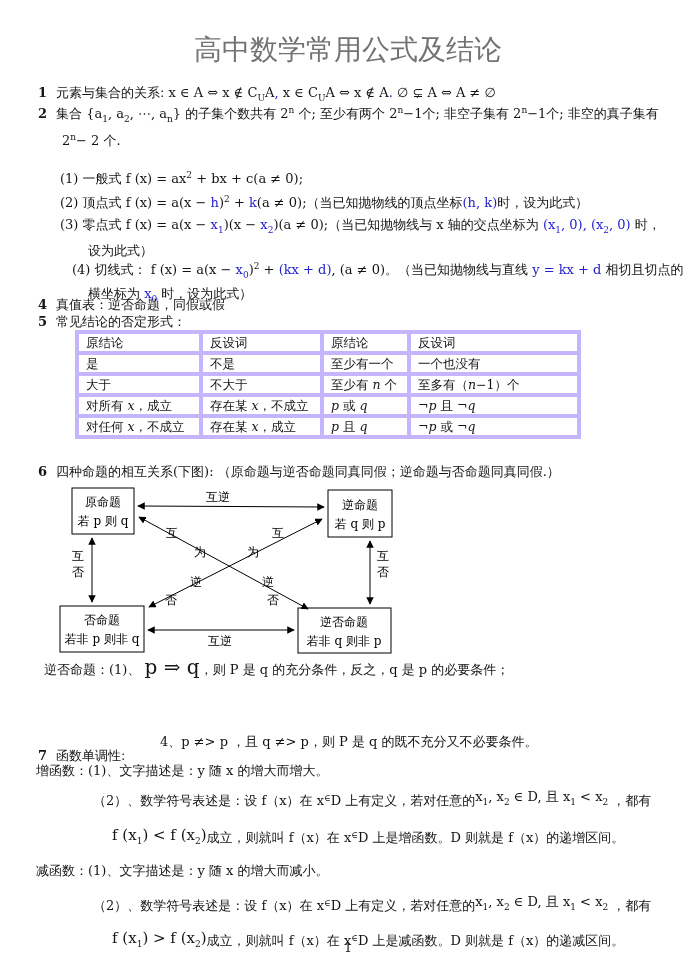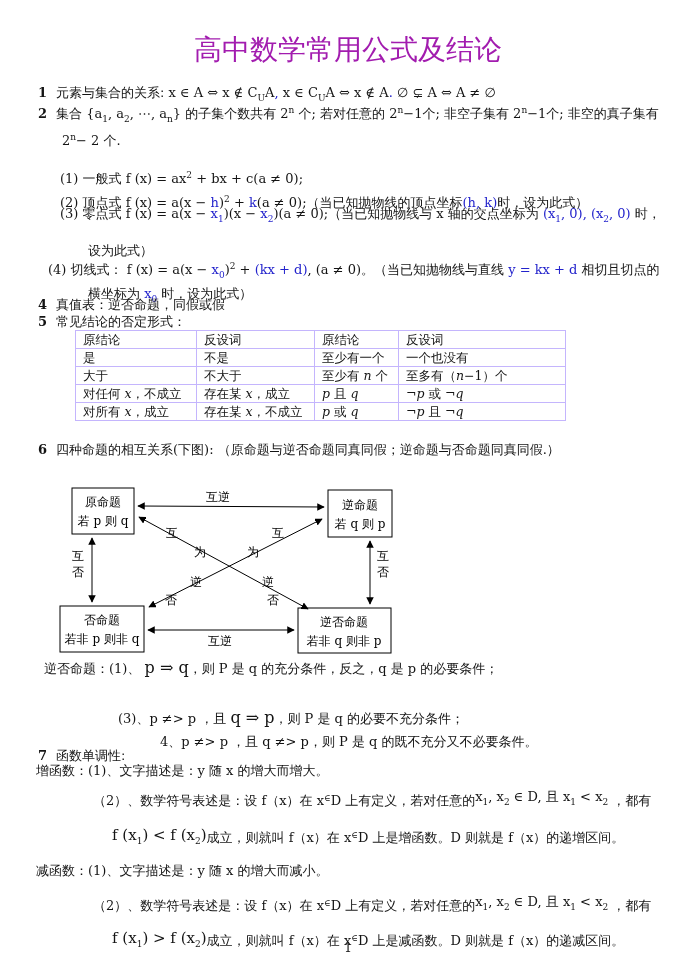--- a/index.html
+++ b/index.html
@@ -1,32 +1,32 @@
 <!DOCTYPE html>
 <html><head>
 <meta charset="utf-8">
 <style>
   html,body{margin:0;padding:0;background:#fff}
   .page{position:relative;width:696px;height:980px;background:#fff;overflow:hidden;
         font-family:"DejaVu Serif","DejaVu Sans",serif;font-size:13px;color:#141414}
   .ln{position:absolute;white-space:nowrap;line-height:17px}
-  .ttl{position:absolute;top:34px;left:0;width:100%;text-align:center;color:#a21caf;
+  .ttl{position:absolute;top:34px;left:0;width:100%;text-align:center;color:#737373;
        font-size:28px;line-height:32px;font-family:"DejaVu Serif",serif}
   .b{font-family:"DejaVu Sans","Liberation Sans",sans-serif;font-weight:normal}
   .num{font-weight:bold;margin-right:9px}
   .m{font-family:"DejaVu Serif",serif}
-  .cm{font-size:16px}
+  .cm{font-size:20px}
   .blue{color:#2323cc}
   sub{font-size:9px}
   sup{font-size:9px}
   .elem{font-size:9px;vertical-align:4px}
   .raise{position:relative;top:-4px}
   .bigm{font-size:15px;position:relative;top:-2px}
   table.neg{position:absolute;top:330px;left:75px;border-collapse:collapse}
-  table.neg td{border:1px solid #c4b5fd;height:17px;line-height:17px;padding:0 7px;
+  table.neg td{border:4px solid #c4b5fd;height:17px;line-height:17px;padding:0 7px;
                font-size:12.5px;vertical-align:middle}
   td.c1{width:106px}td.c2{width:103px}td.c3{width:69px}td.c4{width:152px}
   td i{font-family:"DejaVu Serif",serif}
   svg.diag{position:absolute;top:484px;left:40px}
   svg.diag text{font-size:12px;font-family:"DejaVu Serif","DejaVu Sans",serif;fill:#000}
   svg.diag rect{fill:#fff;stroke:#000;stroke-width:1}
   svg.diag line{stroke:#000;stroke-width:1}
   .pageno{position:absolute;top:941px;left:0;width:100%;text-align:center;font-size:12px}
 </style>
 </head>
@@ -36,39 +36,39 @@
 
   <div class="ttl">高中数学常用公式及结论</div>
 
   <div class="ln" style="top:84px;left:38px">
     <span class="num">1</span><span class="b">元素与集合的关系:</span>
     <span class="m"><span>x ∈ A ⇔ x ∉ C</span><sub>U</sub><span>A</span><span class="blue">, </span><span>x ∈ C</span><sub>U</sub><span>A ⇔ x ∉ A</span><span class="blue">. </span><span>∅ ⊊ A ⇔ A ≠ ∅</span></span>
   </div>
 
   <div class="ln" style="top:102px;left:38px">
     <span class="num">2</span><span class="b">集合</span>
-    <span class="m"><span>{a</span><sub>1</sub><span>, a</span><sub>2</sub><span>, ⋯, a</span><sub>n</sub><span>}</span></span><span> 的子集个数共有 </span><span class="m"><span>2</span><sup>n</sup></span><span> 个; 若对任意的 </span><span class="m"><span>2</span><sup>n</sup><span>−1</span></span><span>个; 非空子集有 </span><span class="m"><span>2</span><sup>n</sup><span>−1</span></span><span>个; 非空的真子集有</span>
+    <span class="m"><span>{a</span><sub>1</sub><span>, a</span><sub>2</sub><span>, ⋯, a</span><sub>n</sub><span>}</span></span><span> 的子集个数共有 </span><span class="m"><span>2</span><sup>n</sup></span><span> 个; 至少有两个 </span><span class="m"><span>2</span><sup>n</sup><span>−1</span></span><span>个; 非空子集有 </span><span class="m"><span>2</span><sup>n</sup><span>−1</span></span><span>个; 非空的真子集有</span>
   </div>
   <div class="ln" style="top:129px;left:62px">
     <span class="m"><span>2</span><sup>n</sup><span>− 2</span></span><span> 个.</span>
   </div>
 
   <div class="ln" style="top:167px;left:60px">
     <span>(1) 一般式 </span><span class="m"><span>f (x) = ax</span><sup>2</sup><span> + bx + c(a ≠ 0)</span></span><span>;</span>
   </div>
   <div class="ln" style="top:191px;left:60px">
     <span>(2) 顶点式 </span><span class="m"><span>f (x) = a(x − </span><span class="blue">h</span><span>)</span><sup>2</sup><span> + </span><span class="blue">k</span><span>(a ≠ 0)</span></span><span>;（当已知抛物线的顶点坐标</span><span class="m blue">(h, k)</span><span>时，设为此式）</span>
   </div>
-  <div class="ln" style="top:205px;left:60px">
+  <div class="ln" style="top:216px;left:60px">
     <span>(3) 零点式 </span><span class="m"><span>f (x) = a(x − </span><span class="blue"><span>x</span><sub>1</sub></span><span>)(x − </span><span class="blue"><span>x</span><sub>2</sub></span><span>)(a ≠ 0)</span></span><span>;（当已知抛物线与 </span><span class="m">x</span><span> 轴的交点坐标为 </span><span class="m blue"><span>(x</span><sub>1</sub><span>, 0), (x</span><sub>2</sub><span>, 0)</span></span><span> 时，</span>
   </div>
   <div class="ln" style="top:242px;left:88px">
     <span>设为此式）</span>
   </div>
-  <div class="ln" style="top:258px;left:48px">
+  <div class="ln" style="top:258px;left:72px">
     <span>(4) 切线式： </span><span class="m"><span>f (x) = a(x − </span><span class="blue"><span>x</span><sub>0</sub></span><span>)</span><sup>2</sup><span> + </span><span class="blue">(kx + d)</span><span>, (a ≠ 0)</span></span><span>。（当已知抛物线与直线 </span><span class="m blue">y = kx + d</span><span> 相切且切点的</span>
   </div>
   <div class="ln" style="top:285px;left:88px">
     <span>横坐标为 </span><span class="m blue"><span>x</span><sub>0</sub></span><span> 时，设为此式）</span>
   </div>
 
   <div class="ln" style="top:296px;left:38px">
     <span class="num">4</span><span class="b">真值表：</span><span>逆否命题，同假或假</span>
   </div>
   <div class="ln" style="top:313px;left:38px">
@@ -89,35 +89,35 @@
           <td>至少有一个</td>
           <td>一个也没有</td>
         </tr>
     <tr>
           <td>大于</td>
           <td>不大于</td>
           <td>至少有 <i>n</i> 个</td>
           <td>至多有（<i>n</i>−1）个</td>
         </tr>
     <tr>
+          <td>对所有 <i>x</i>，成立</td>
+          <td>存在某 <i>x</i>，不成立</td>
+          <td><i>p</i> 或 <i>q</i></td>
+          <td>¬<i>p</i> 且 ¬<i>q</i></td>
+        </tr>
+    <tr>
           <td>对任何 <i>x</i>，不成立</td>
           <td>存在某 <i>x</i>，成立</td>
           <td><i>p</i> 且 <i>q</i></td>
           <td>¬<i>p</i> 或 ¬<i>q</i></td>
         </tr>
-    <tr>
-          <td>对所有 <i>x</i>，成立</td>
-          <td>存在某 <i>x</i>，不成立</td>
-          <td><i>p</i> 或 <i>q</i></td>
-          <td>¬<i>p</i> 且 ¬<i>q</i></td>
-        </tr>
   </tbody>
     </table>
 
-  <div class="ln" style="top:441px;left:38px">
+  <div class="ln" style="top:463px;left:38px">
     <span class="num">6</span><span class="b">四种命题的相互关系</span><span>(下图): （原命题与逆否命题同真同假；逆命题与否命题同真同假.）</span>
   </div>
 
   <svg class="diag" width="362" height="174" viewBox="0 0 362 174">
     <defs>
       <marker id="arr" viewBox="0 0 10 10" refX="9" refY="5" markerWidth="7.5" markerHeight="7.5" orient="auto-start-reverse">
         <path d="M0,0 L10,5 L0,10 z" fill="#000"></path>
       </marker>
     </defs>
 
@@ -157,23 +157,20 @@
     <text x="131" y="120" text-anchor="middle">否</text>
     <text x="238" y="53" text-anchor="middle">互</text>
     <text x="213" y="72" text-anchor="middle">为</text>
     <text x="228" y="102" text-anchor="middle">逆</text>
     <text x="233" y="120" text-anchor="middle">否</text>
   </svg>
 
   <div class="ln" style="top:659px;left:44px">
     <span>逆否命题：</span><span>(1)、</span> <span class="m cm">p ⇒ q</span><span>，则 P 是 q 的充分条件，反之，q 是 p 的必要条件；</span>
   </div>
-  <div class="ln" style="top:709px;left:118px">
-    <span>(3)、p ≠&gt; p ，且 </span><span class="m cm">q ⇒ p</span><span>，则 P 是 q 的必要不充分条件；</span>
-  </div>
   <div class="ln" style="top:733px;left:160px">
     <span>4、p ≠&gt; p ，且 q ≠&gt; p，则 P 是 q 的既不充分又不必要条件。</span>
   </div>
 
   <div class="ln" style="top:747px;left:38px">
     <span class="num">7</span><span class="b">函数单调性:</span>
   </div>
   <div class="ln" style="top:762px;left:36px">
     <span>增函数：(1)、文字描述是：y 随 x 的增大而增大。</span>
   </div>

